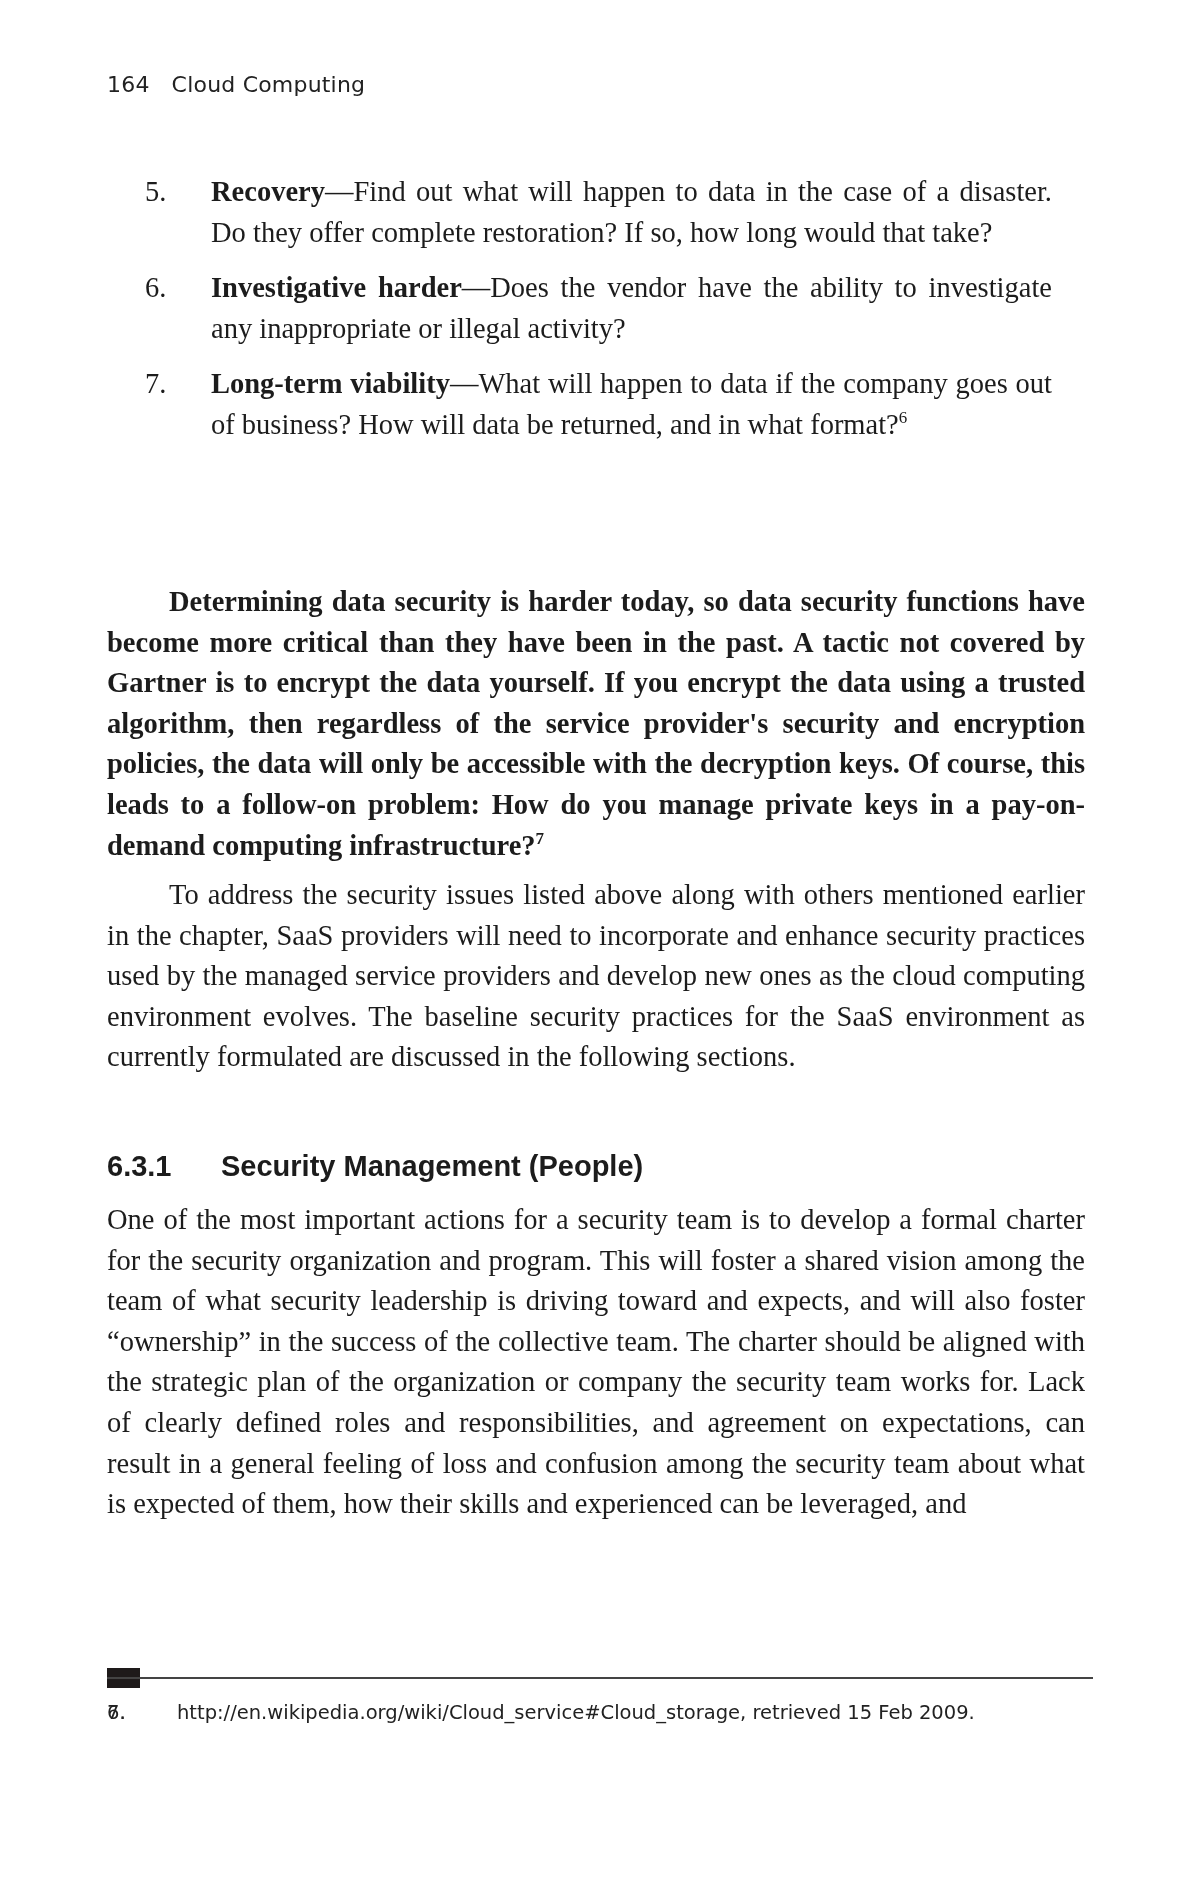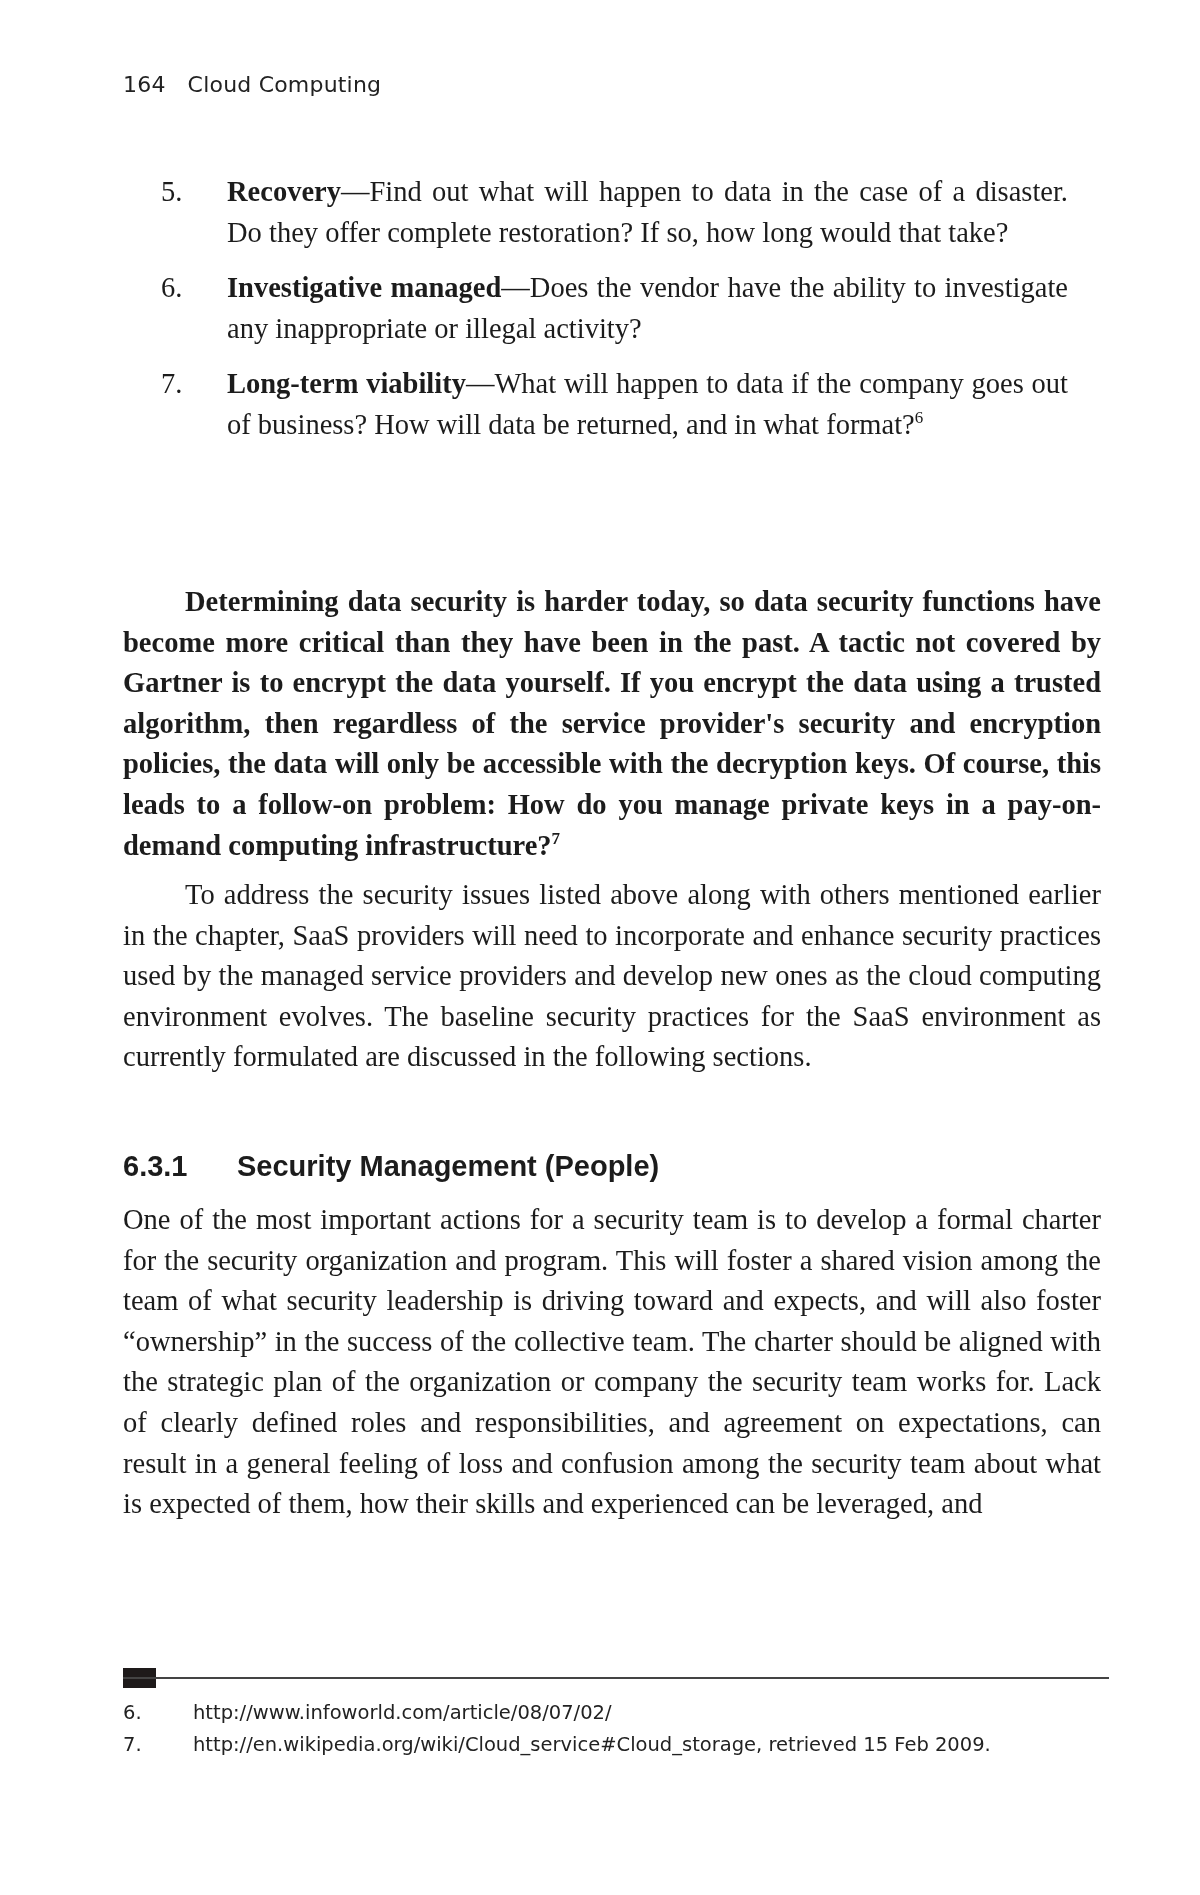--- a/index.html
+++ b/index.html
@@ -1,17 +1,17 @@
 <!DOCTYPE html>
 <html><head>
   <meta charset="utf-8">
   <style>
     html, body { margin: 0; padding: 0; background: #ffffff; }
     body { width: 1200px; height: 1895px; position: relative; overflow: hidden; color: #1c1c1c; }
-    .page { position: absolute; left: 16px; top: 0; width: 1068px; height: 1895px; }
+    .page { position: absolute; left: 0; top: 0; width: 1068px; height: 1895px; }
     .running-head {
       position: absolute; left: 107px; top: 72px;
       font-family: "DejaVu Sans", sans-serif; font-size: 22px; color: #222;
       letter-spacing: 0.2px;
     }
     .running-head .pg { margin-right: 22px; }
     .serif { font-family: "Liberation Serif", serif; }
     .list { position: absolute; left: 107px; top: 172px; width: 945px; }
     .list-item { position: relative; padding-left: 104px; font-size: 28.5px; line-height: 40.5px; text-align: justify; margin-bottom: 15px; }
     .list-item .num { position: absolute; left: 38px; top: 0; }
@@ -42,21 +42,21 @@
     <span class="pg">164</span><span>Cloud Computing</span>
   </div>
 
   <div class="list serif">
     <div class="list-item">
       <span class="num">5.</span>
       <span class="term">Recovery</span><span>—Find out what will happen to data in the case of a disaster. Do they offer complete restoration? If so, how long would that take?</span>
     </div>
     <div class="list-item">
       <span class="num">6.</span>
-      <span class="term">Investigative managed</span><span>—Does the vendor have the ability to investigate any inappropriate or illegal activity?</span>
+      <span class="term">Investigative harder</span><span>—Does the vendor have the ability to investigate any inappropriate or illegal activity?</span>
     </div>
     <div class="list-item">
       <span class="num">7.</span>
       <span class="term">Long-term viability</span><span>—What will happen to data if the company goes out of business? How will data be returned, and in what format?</span><sup>6</sup>
     </div>
   </div>
 
   <p class="para indent p1 serif">
     <span>Determining data security is harder today, so data security functions have become more critical than they have been in the past. A tactic not covered by Gartner is to encrypt the data yourself. If you encrypt the data using a trusted algorithm, then regardless of the service provider's security and encryption policies, the data will only be accessible with the decryption keys. Of course, this leads to a follow-on problem: How do you manage private keys in a pay-on-demand computing infrastructure?</span><sup>7</sup>
   </p>
@@ -72,21 +72,20 @@
   <p class="para p3 serif">
     <span>One of the most important actions for a security team is to develop a formal charter for the security organization and program. This will foster a shared vision among the team of what security leadership is driving toward and expects, and will also foster “ownership” in the success of the collective team. The charter should be aligned with the strategic plan of the organization or company the security team works for. Lack of clearly defined roles and responsibilities, and agreement on expectations, can result in a general feeling of loss and confusion among the security team about what is expected of them, how their skills and experienced can be leveraged, and</span>
   </p>
 
   <div class="fn-square"></div>
   <div class="fn-rule"></div>
 
   <div class="footnotes">
     <div class="fn">
       <span class="fnum">6.</span>
-      <div>http://www.infoworld.com/article/08/07/02/</div>
     </div>
     <div class="fn">
       <span class="fnum">7.</span>
       <div>http://en.wikipedia.org/wiki/Cloud_service#Cloud_storage, retrieved 15 Feb 2009.</div>
     </div>
   </div>
 
 </div>
 
 </body></html>

